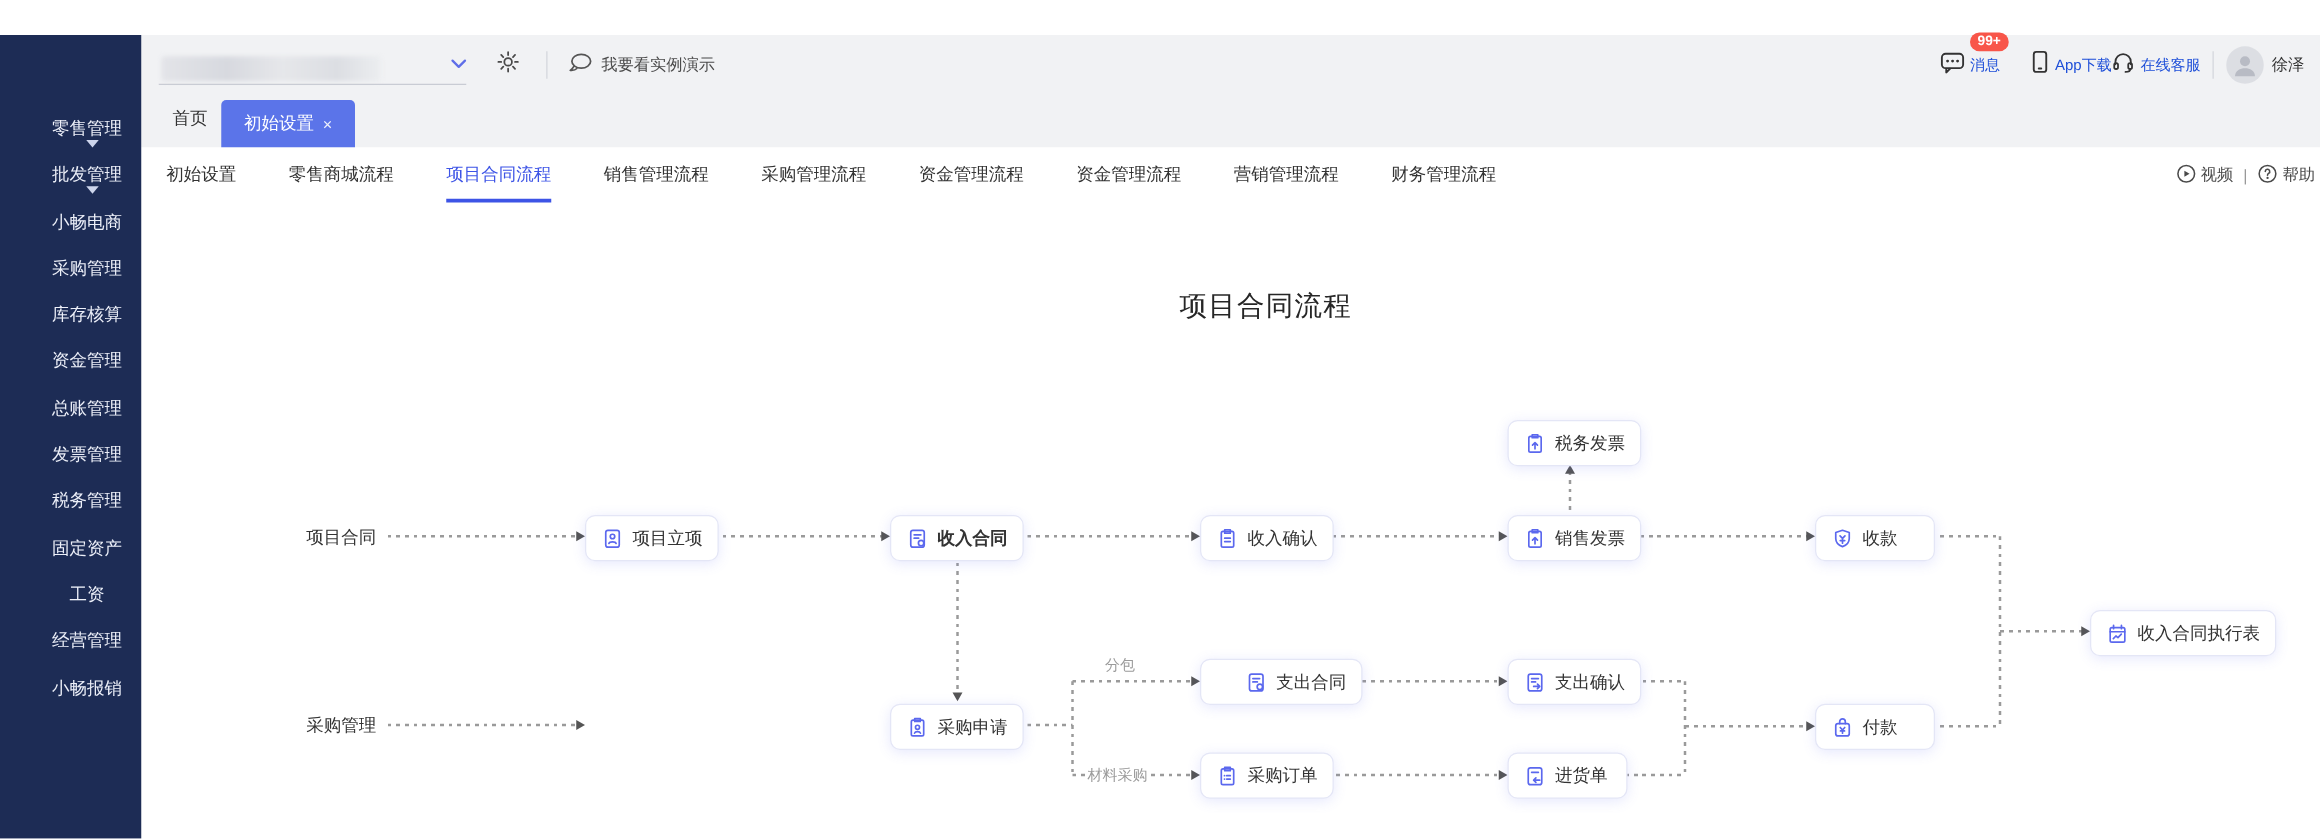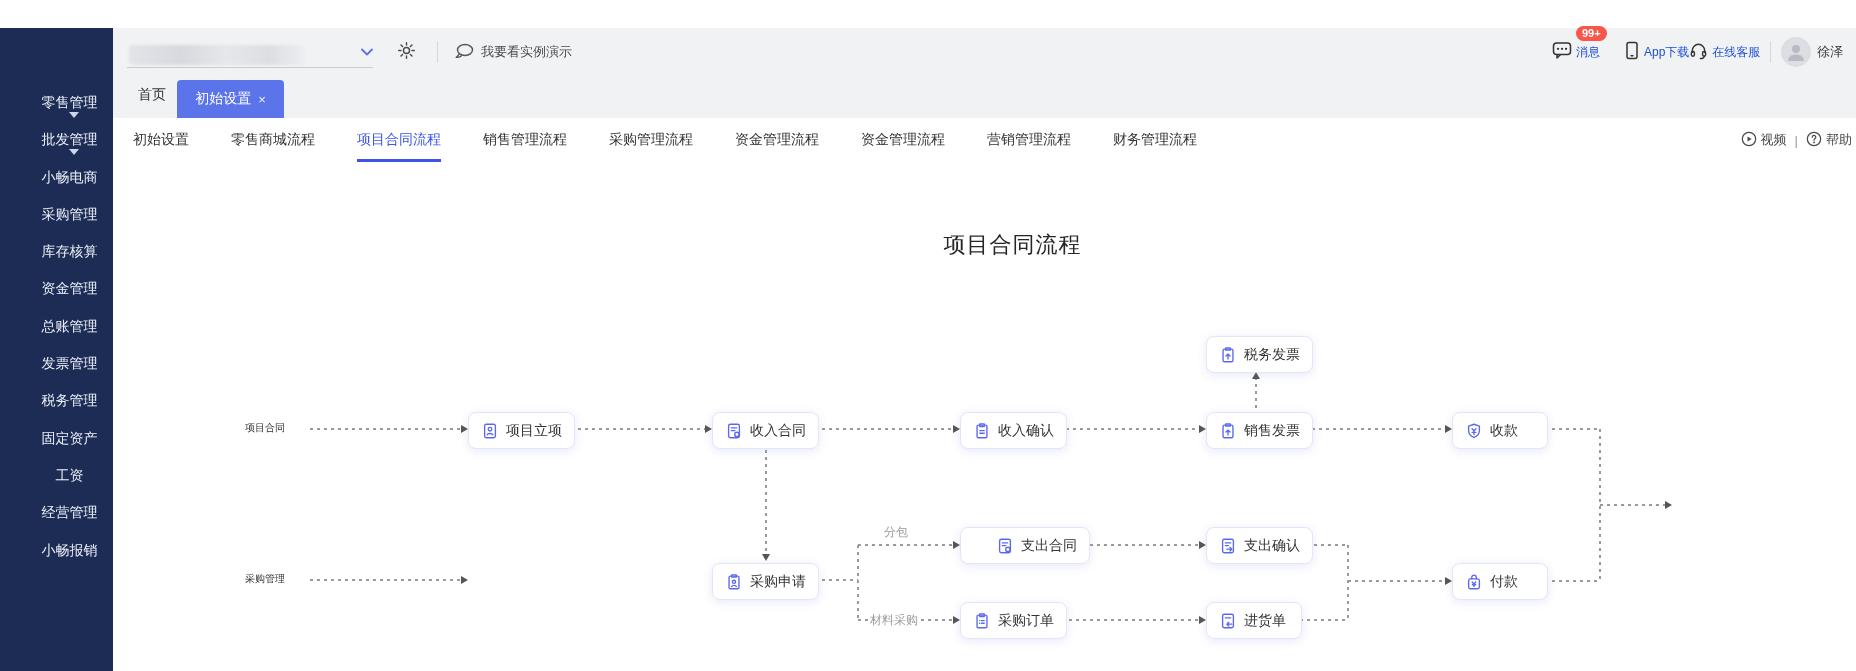--- a/index.html
+++ b/index.html
@@ -46,21 +46,21 @@
   .subtab-right { position:absolute; right:4px; top:0; height:44px; display:flex; align-items:center; font-size:13px; color:#4a4a4a; }
   .sr-item { display:flex; align-items:center; gap:4px; cursor:pointer; }
   .sr-sep { margin:0 8px; color:#999; }
 
   
   .flow-title { position:absolute; left:113px; right:0; top:230px; text-align:center; padding-left:56px; font-size:22px; color:#262626; font-weight:500; letter-spacing:1px; }
   .flow-canvas { position:absolute; left:0; top:0; width:1856px; height:671px; pointer-events:none; }
   .flow-canvas .node, .flow-canvas .row-label { pointer-events:auto; }
   .node { position:absolute; height:37px; min-width:96px; background:#fff; border:1px solid #e4e6f6; border-radius:8px; display:inline-flex; align-items:center; padding:0 12px; gap:7px; box-shadow:0 2px 10px rgba(100,110,240,.16); font-size:14px; color:#333; cursor:pointer; white-space:nowrap; }
   .node svg { flex:none; }
-  .row-label { position:absolute; font-size:10px; color:#333; font-weight:500; white-space:nowrap; }
+  .row-label { position:absolute; font-size:14px; color:#333; font-weight:500; white-space:nowrap; }
   .edge-label { position:absolute; font-size:12px; color:#9b9b9b; white-space:nowrap; background:#fff; padding:0 2px; }
   .edge-h { position:absolute; height:2px; background-image:repeating-linear-gradient(90deg,#9a9a9a 0 3px,transparent 3px 7px); }
   .edge-v { position:absolute; width:2px; background-image:repeating-linear-gradient(180deg,#9a9a9a 0 3px,transparent 3px 7px); }
   .edge-h.arr-r::after { content:""; position:absolute; right:-6px; top:-3px; width:0; height:0; border-left:7px solid #555; border-top:4px solid transparent; border-bottom:4px solid transparent; }
   .edge-v.arr-u::before { content:""; position:absolute; top:-5px; left:-3px; width:0; height:0; border-bottom:7px solid #555; border-left:4px solid transparent; border-right:4px solid transparent; }
   .edge-v.arr-d::after { content:""; position:absolute; bottom:-5px; left:-3px; width:0; height:0; border-top:7px solid #555; border-left:4px solid transparent; border-right:4px solid transparent; }
 </style>
 </head>
 <body>
 
@@ -251,21 +251,21 @@
       <div class="node" style="left: 468px; top: 412px;">
         <span style="display: inline-flex;">
           <svg width="18" height="18" viewBox="0 0 20 20" fill="none" stroke="#5b68ee" stroke-width="1.5" stroke-linecap="round" stroke-linejoin="round">
             <rect x="4" y="2.5" width="12" height="15" rx="2"></rect>
             <circle cx="10" cy="8" r="2"></circle>
             <path d="M6.8 14.2c.6-1.9 5.8-1.9 6.4 0"></path>
           </svg>
         </span>
         <span>项目立项</span>
       </div>
-      <div class="node" style="left: 712px; top: 412px;">
+      <div class="node" style="left: 712px; top: 412px; font-weight: bold;">
         <span style="display: inline-flex;">
           <svg width="18" height="18" viewBox="0 0 20 20" fill="none" stroke="#5b68ee" stroke-width="1.5" stroke-linecap="round" stroke-linejoin="round">
             <rect x="4" y="2.5" width="12" height="15" rx="2"></rect>
             <path d="M7 6.5h6 M7 9.5h4"></path>
             <circle cx="13.2" cy="13.8" r="2.4"></circle>
           </svg>
         </span>
         <span>收入合同</span>
       </div>
       <div class="node" style="left: 960px; top: 412px;">
@@ -299,20 +299,30 @@
         <span>销售发票</span>
       </div>
       <div class="node" style="left: 1452px; top: 412px;">
         <span style="display: inline-flex;">
           <svg width="18" height="18" viewBox="0 0 20 20" fill="none" stroke="#5b68ee" stroke-width="1.5" stroke-linecap="round" stroke-linejoin="round">
             <path d="M10 2.5l6 2v5.2c0 4-3 6.2-6 7.3-3-1.1-6-3.3-6-7.3V4.5z"></path>
             <path d="M7.8 7.5 L10 9.7 l2.2-2.2 M10 9.7v4.3 M8 11.6h4"></path>
           </svg>
         </span>
         <span>收款</span>
+      </div>
+      <div class="node" style="left: 1672px; top: 488px;">
+        <span style="display: inline-flex;">
+          <svg width="18" height="18" viewBox="0 0 20 20" fill="none" stroke="#5b68ee" stroke-width="1.5" stroke-linecap="round" stroke-linejoin="round">
+            <rect x="3.5" y="4.5" width="13" height="13" rx="1.5"></rect>
+            <path d="M6.5 2.5v3 M13.5 2.5v3 M3.5 8.2h13"></path>
+            <path d="M6.3 14.3l2.3-2.3 1.8 1.4 3-3"></path>
+          </svg>
+        </span>
+        <span>收入合同执行表</span>
       </div>
       <div class="node" style="left: 712px; top: 563px;">
         <span style="display: inline-flex;">
           <svg width="18" height="18" viewBox="0 0 20 20" fill="none" stroke="#5b68ee" stroke-width="1.5" stroke-linecap="round" stroke-linejoin="round">
             <rect x="4.5" y="3.5" width="11" height="14" rx="1.5"></rect>
             <path d="M7.5 2h5v2.6h-5z"></path>
             <circle cx="10" cy="9.8" r="1.8"></circle>
             <path d="M7.4 15c.5-1.7 4.7-1.7 5.2 0"></path>
           </svg>
         </span>

